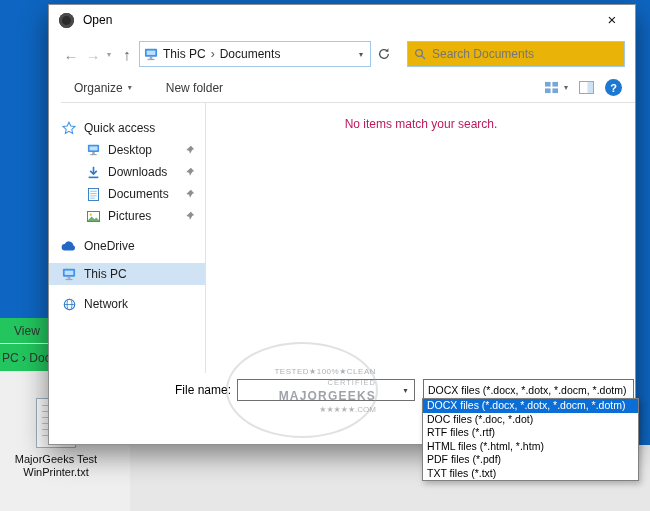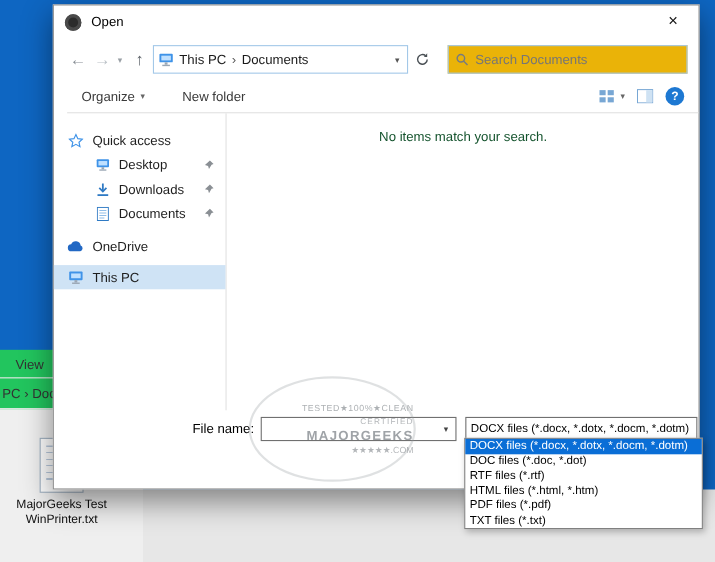--- a/index.html
+++ b/index.html
@@ -62,21 +62,21 @@
   .sidebar { left: 0; top: 98px; width: 157px; height: 270px; border-right: 1px solid #e2e2e2; padding-top: 14px; }
   .sb-row { height: 22px; display: flex; align-items: center; color: #1e1e1e; }
   .sb-row.sel { background: #cfe3f5; }
   .sb-ic { width: 16px; display: flex; justify-content: center; }
   .lvl0 .sb-ic { margin-left: 12px; }
   .lvl1 .sb-ic { margin-left: 36px; }
   .sb-label { margin-left: 7px; white-space: nowrap; }
   .sb-pin { margin-left: auto; margin-right: 10px; display: flex; }
   .gap8 { margin-top: 8px; } .gap6 { margin-top: 6px; }
 
-  .main-empty { left: 158px; top: 112px; width: 428px; text-align: center; color: #14532d; }
+  .main-empty { left: 158px; top: 112px; width: 428px; text-align: center; color: #be185d; }
 
   .fn-label { left: 96px; top: 374px; width: 86px; text-align: right; line-height: 22px; color: #000; }
   .fn-combo { left: 188px; top: 374px; width: 178px; height: 22px; border: 1px solid #707070; display: flex; align-items: center; background: #fff; }
   .fn-combo input { border: none; outline: none; flex: 1; min-width: 0; height: 100%; padding: 0 4px; font-family: "Liberation Sans", sans-serif; font-size: 12px; background: transparent; }
   .fn-combo .combo-arrow { width: 17px; text-align: center; font-size: 8px; color: #444; }
   .ft-box { left: 374px; top: 374px; width: 211px; height: 22px; border: 1px solid #707070; background: #fff;
     line-height: 20px; padding: 0 4px; font-size: 10.5px; white-space: nowrap; overflow: hidden; color: #000; }
 
   
   .ft-dropdown { left: 422px; top: 398px; width: 217px; background: #fff; border: 1px solid #808080;
@@ -231,38 +231,63 @@
             <path d="M2.5 3.5h7M2.5 6h7M2.5 8.5h7M2.5 11h5" stroke="#8fbde8"></path>
           </svg>
         </span>
       <span class="sb-label">Documents</span>
       <span class="sb-pin">
           <svg width="10" height="10" viewBox="0 0 12 12">
             <path d="M7 1l4 4-2.2.6L6 10.4 5 7 1.6 6 7 1z" fill="#8a8f94"></path>
           </svg>
         </span>
     </div>
+    <div class="sb-row lvl1">
+      <span class="sb-ic">
+          <svg width="13" height="11" viewBox="0 0 14 12">
+            <rect x="0.5" y="0.5" width="13" height="11" fill="#fff" stroke="#2f7ac4"></rect>
+            <circle cx="4" cy="4" r="1.3" fill="#f0c23c"></circle>
+            <path d="M1 10l4-4 3 3 2-2 3 3v1H1z" fill="#6fae6f"></path>
+          </svg>
+        </span>
+      <span class="sb-label">Pictures</span>
+      <span class="sb-pin">
+          <svg width="10" height="10" viewBox="0 0 12 12">
+            <path d="M7 1l4 4-2.2.6L6 10.4 5 7 1.6 6 7 1z" fill="#8a8f94"></path>
+          </svg>
+        </span>
+    </div>
     <div class="sb-row lvl0 gap8">
       <span class="sb-ic">
           <svg width="16" height="10" viewBox="0 0 16 10">
             <path d="M4 9.5a3.2 3.2 0 0 1-.3-6.4A4.5 4.5 0 0 1 12.3 4.2 2.8 2.8 0 0 1 12 9.5z" fill="#2268c4"></path>
           </svg>
         </span>
       <span class="sb-label">OneDrive</span>
     </div>
     <div class="sb-row lvl0 sel gap6">
       <span class="sb-ic">
           <svg width="14" height="13" viewBox="0 0 16 15">
             <rect x="1" y="1" width="14" height="9" rx="1" fill="#3f93e8"></rect>
             <rect x="3" y="3" width="10" height="5" fill="#bfe0ff"></rect>
             <rect x="6.5" y="10" width="3" height="2.5" fill="#9aa7b5"></rect>
             <rect x="4" y="12.5" width="8" height="1.5" fill="#9aa7b5"></rect>
           </svg>
         </span>
       <span class="sb-label">This PC</span>
+    </div>
+    <div class="sb-row lvl0 gap8">
+      <span class="sb-ic">
+          <svg width="13" height="13" viewBox="0 0 16 16">
+            <circle cx="8" cy="8" r="6.5" fill="none" stroke="#2f7ac4" stroke-width="1.3"></circle>
+            <ellipse cx="8" cy="8" rx="3" ry="6.5" fill="none" stroke="#2f7ac4"></ellipse>
+            <path d="M1.5 8h13" stroke="#2f7ac4"></path>
+          </svg>
+        </span>
+      <span class="sb-label">Network</span>
     </div>
   </div>
 
   <div class="abs main-empty">No items match your search.</div>
 
   <div class="abs fn-label">File name:</div>
   <div class="abs fn-combo">
     <input type="text" value="" style="">
     <span class="combo-arrow">▾</span>
   </div>

